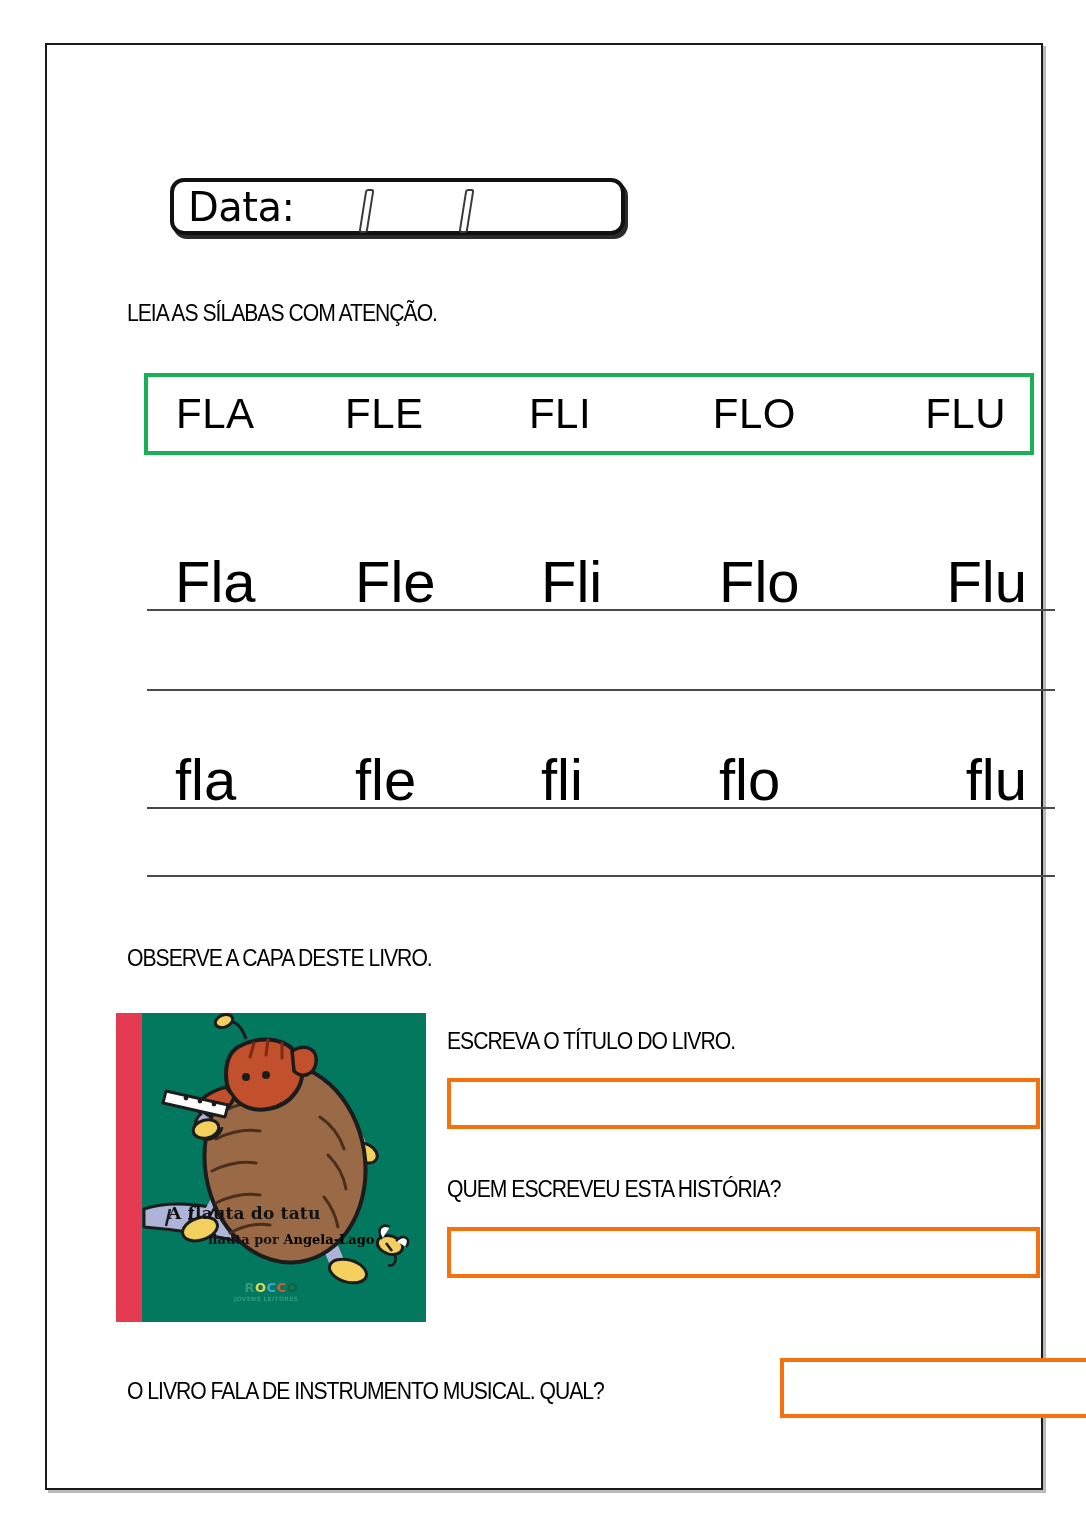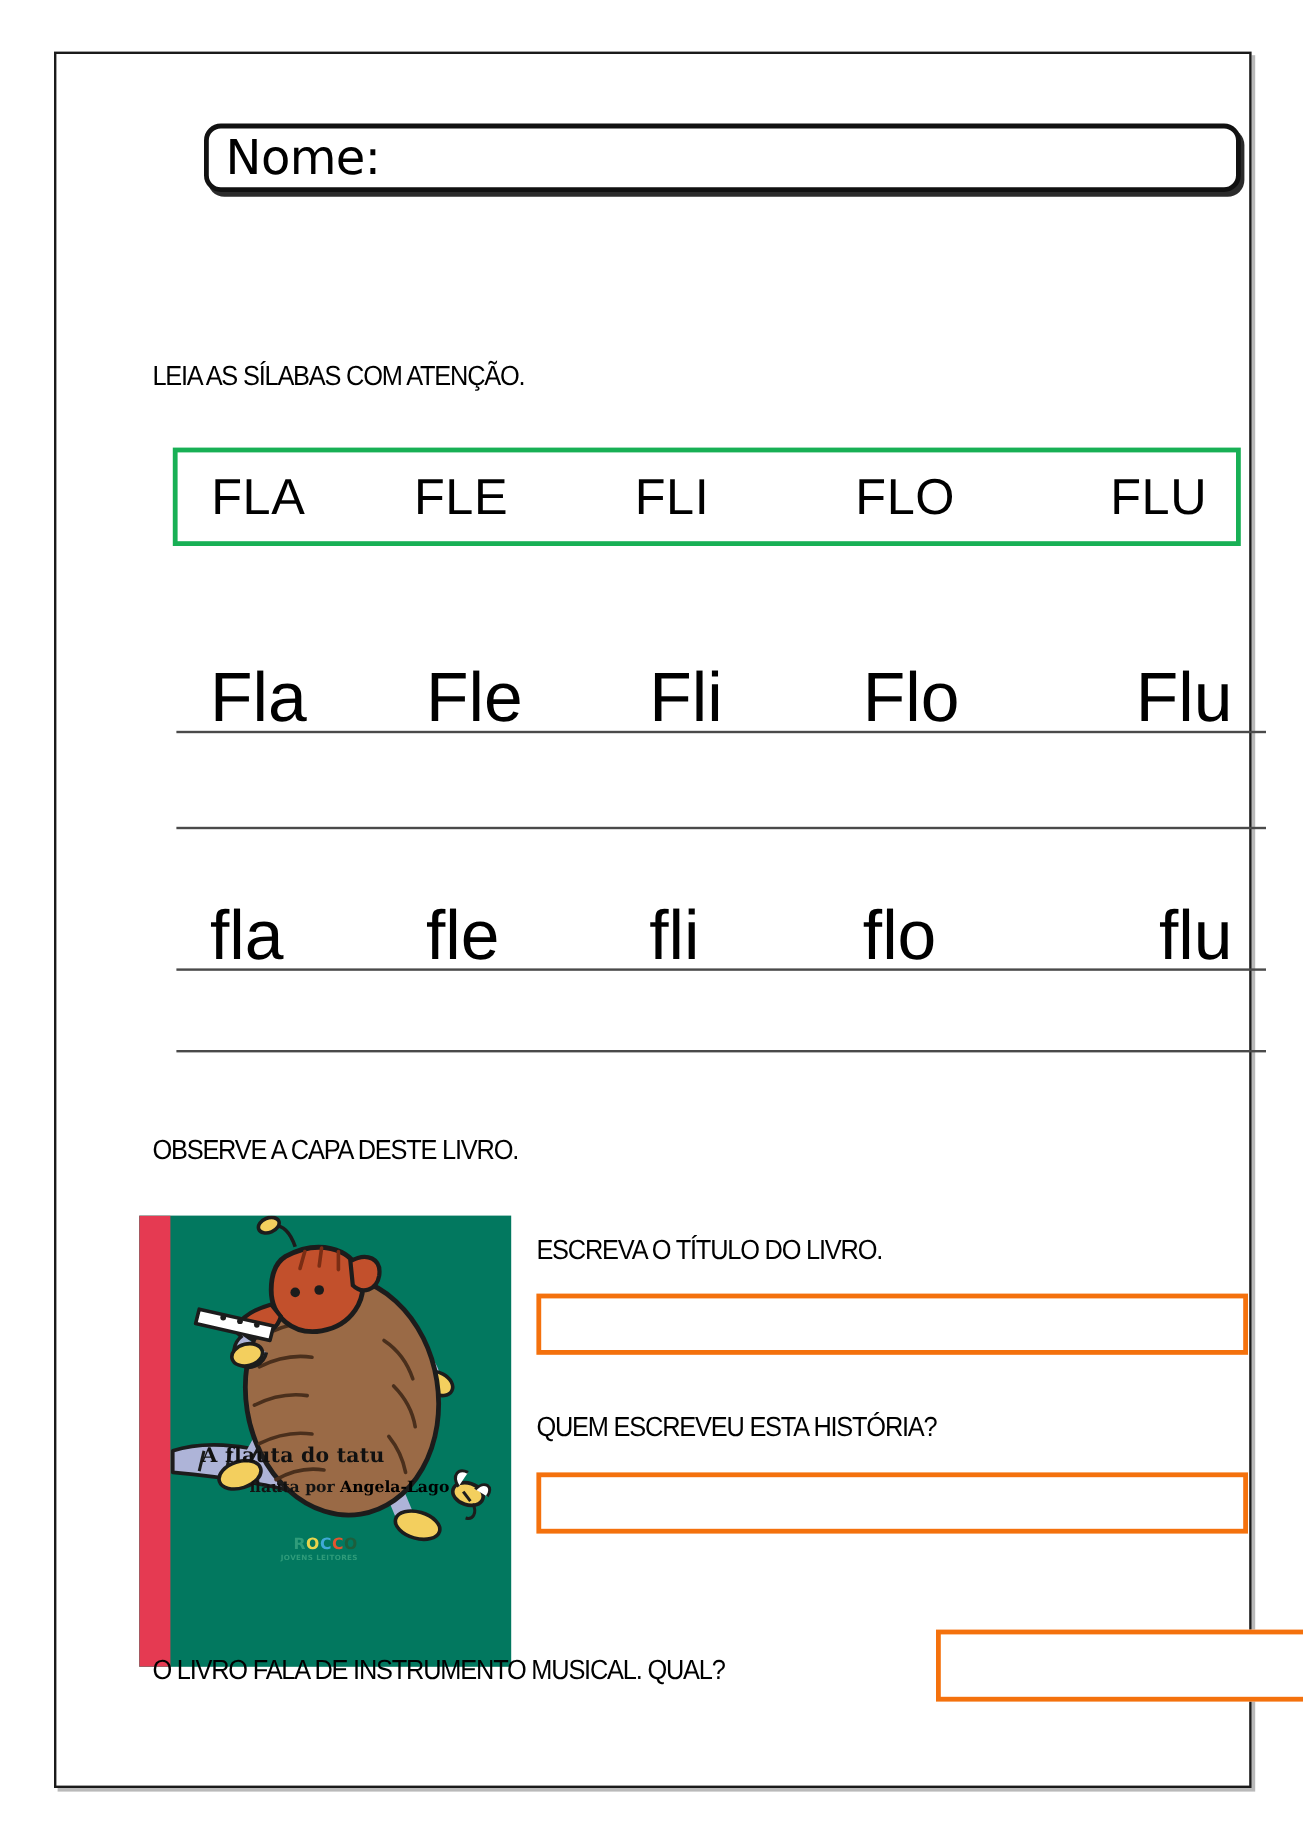--- a/index.html
+++ b/index.html
@@ -158,21 +158,21 @@
   }
   .rule-gap { height: 78px; }
   .rule-gap-lower { height: 66px; }
 
   
   #book-cover {
     position: absolute;
     left: 69px;
     top: 968px;
     width: 310px;
-    height: 376px;
+    height: 309px;
     background: #02785f;
     overflow: hidden;
   }
   #book-spine {
     position: absolute;
     left: 0; top: 0;
     width: 26px;
     height: 100%;
     background: #e53a52;
   }
@@ -239,24 +239,26 @@
   }
   #answer-titulo   { left: 400px; top: 1033px; width: 593px; height: 51px; }
   #answer-autor    { left: 400px; top: 1182px; width: 593px; height: 51px; }
   #answer-musical  { left: 733px; top: 1313px; width: 310px; height: 60px; }
 </style>
 </head>
 <body>
 
 <div id="page-frame">
 
-  <div class="field-box" id="nome-box">
-    <span class="field-label">Nome:</span>
-  </div>
-
+
+  <div class="field-box" id="data-box">
+    <span class="field-label">Data:</span>
+    <span class="date-slash" id="date-slash-1"></span>
+    <span class="date-slash" id="date-slash-2"></span>
+  </div>
 
   <div class="instruction" id="instr-silabas">LEIA AS SÍLABAS COM ATENÇÃO.</div>
 
   <div id="syllable-box">
     <div class="syl-row">
       <span class="syl-upper s0">FLA</span>
       <span class="syl-upper s1">FLE</span>
       <span class="syl-upper s2">FLI</span>
       <span class="syl-upper s3">FLO</span>
       <span class="syl-upper s4">FLU</span>

